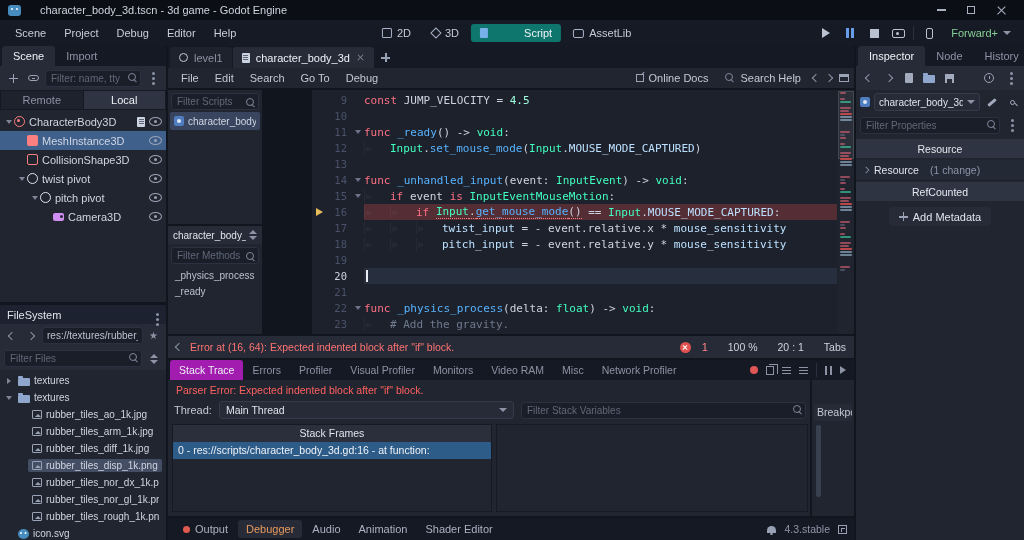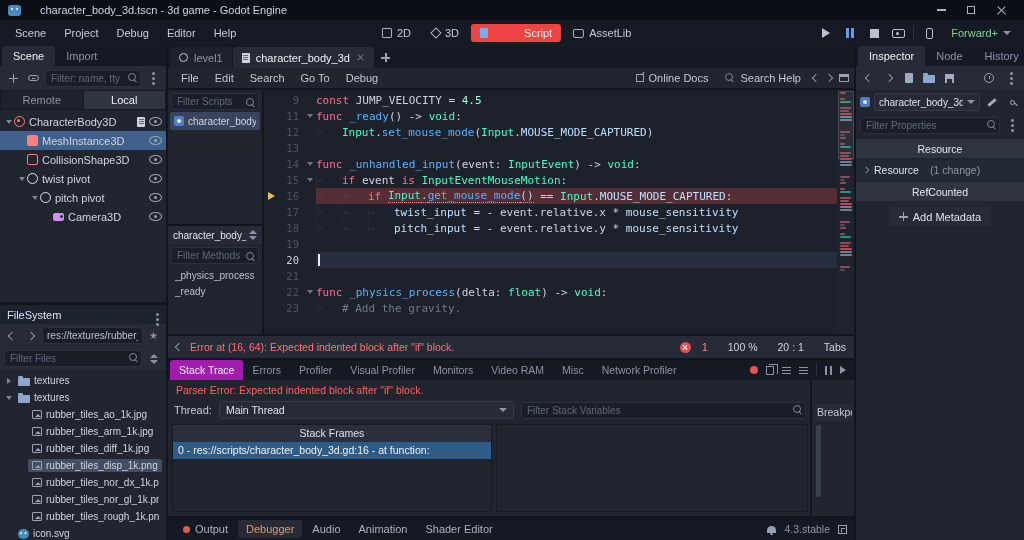--- a/index.html
+++ b/index.html
@@ -20,21 +20,21 @@
   .ic-x { width:9px; height:9px; position:relative; }
   .ic-x::before,.ic-x::after { content:""; position:absolute; left:-1px; top:4px; width:11px; height:1.4px; background:currentColor; }
   .ic-x::before { transform:rotate(45deg); } .ic-x::after { transform:rotate(-45deg); }
 
   
   .menubar { height:26px; background:#161a24; display:flex; align-items:center; padding:0 6px; position:relative; }
   .menus { display:flex; }
   .menu-item { padding:4px 9px; color:#c8cedb; border-radius:3px; }
   .screens { position:absolute; left:50%; top:0; height:26px; transform:translateX(-52%); display:flex; align-items:center; gap:3px; }
   .screen-btn { display:flex; align-items:center; gap:5px; padding:3px 9px; border-radius:3px; color:#c4cad8; }
-  .screen-btn.active { background:#ef4444; color:#f0f3f8;gap:36px; }
+  .screen-btn.active { background:#0f766e; color:#f0f3f8;gap:36px; }
   .run-controls { margin-left:auto; display:flex; align-items:center; gap:6px; }
   .rc-btn { width:18px; height:18px; display:flex; align-items:center; justify-content:center; }
   .ic-play { width:0; height:0; border-left:8px solid #bac2d2; border-top:5px solid transparent; border-bottom:5px solid transparent; }
   .ic-pause { width:8px; height:10px; border-left:3px solid #699ce8; border-right:3px solid #699ce8; }
   .ic-stop { width:9px; height:9px; background:#bac2d2; }
   .ic-movie { width:13px; height:9px; border:1px solid #bac2d2; border-radius:2px; position:relative; }
   .ic-movie::after { content:""; position:absolute; left:3px; top:2px; width:3px; height:3px; border-radius:50%; background:#bac2d2; }
   .ic-remote { width:7px; height:11px; border:1px solid #bac2d2; border-radius:2px; }
   .vsep { width:1px; height:14px; background:#2a3040; }
   .forward { display:flex; align-items:center; gap:5px; padding:2px 7px; border-radius:3px; color:#85cf96; }
@@ -153,21 +153,21 @@
   .etabs { height:22px; background:#151923; display:flex; align-items:flex-end; padding-left:2px; flex:none; }
   .etab { height:21px; display:flex; align-items:center; gap:6px; padding:0 9px; color:#8b93a5; background:#1d222c; margin-right:1px; border-radius:3px 3px 0 0; }
   .etab.active { background:#262b37; color:#eef1f6; }
   .etab .ic-x { transform:scale(0.7); color:#8b93a5; }
   .etab-plus { width:22px; height:21px; display:flex; align-items:center; justify-content:center; }
   .smenu { height:22px; background:#21252f; display:flex; align-items:center; gap:1px; padding:0 5px; border-bottom:2px solid #11151d; flex:none; }
   .smenu-item { padding:3px 8px; color:#c3c9d6; border-radius:3px; }
   .smenu-right { margin-left:auto; display:flex; align-items:center; gap:7px; }
   .link-btn { display:flex; align-items:center; gap:5px; color:#c3c9d6; padding:2px 5px; }
 
-  .sbody { flex:1; display:flex; min-height:0; }
+  .sbody { flex:1; display:flex; min-height:0;gap:48px; }
   .sleft { width:96px; display:flex; flex-direction:column; background:#21252f; border-right:2px solid #11151d; flex:none; }
   .sleft .pad { padding:3px 3px 2px; }
   .slist { height:112px; padding:0 2px; }
   .sitem { height:18px; display:flex; align-items:center; gap:4px; padding:0 4px; border-radius:2px; color:#dfe3ec; font-size:10px; }
   .sitem.selected { background:#39455e; }
   .mhead { height:20px; background:#262b37; display:flex; align-items:center; gap:3px; padding:0 5px; color:#dfe3ec; font-size:10px; border-top:2px solid #11151d; }
   .mhead .lbl { flex:1; white-space:nowrap; overflow:hidden; }
   .mlist { flex:1; padding:2px 0; }
   .mitem { height:16px; line-height:16px; padding:0 7px; color:#b9c0cf; font-size:10px; white-space:nowrap; overflow:hidden; }
 
@@ -567,20 +567,26 @@
       <div class="scode">
         <div class="code-lines" id="code-lines">
             <div class="cline">
               <span class="gmark"></span>
               <span class="gnum">9</span>
               <span class="gfold"></span>
               <span class="ccontent"><span class="tok" style="color: rgb(255, 112, 133);">const </span><span class="tok" style="color: rgb(205, 211, 224);">JUMP_VELOCITY = </span><span class="tok" style="color: rgb(161, 255, 224);">4.5</span></span>
             </div>
             <div class="cline">
               <span class="gmark"></span>
+              <span class="gnum">10</span>
+              <span class="gfold"></span>
+              <span class="ccontent"></span>
+            </div>
+            <div class="cline">
+              <span class="gmark"></span>
               <span class="gnum">11</span>
               <span class="gfold">
                 <span class="fold-tri"></span>
               </span>
               <span class="ccontent"><span class="tok" style="color: rgb(255, 112, 133);">func </span><span class="tok" style="color: rgb(87, 179, 255);">_ready</span><span class="tok" style="color: rgb(205, 211, 224);">() -&gt; </span><span class="tok" style="color: rgb(66, 255, 194);">void</span><span class="tok" style="color: rgb(205, 211, 224);">:</span></span>
             </div>
             <div class="cline">
               <span class="gmark"></span>
               <span class="gnum">12</span>
               <span class="gfold"></span>

